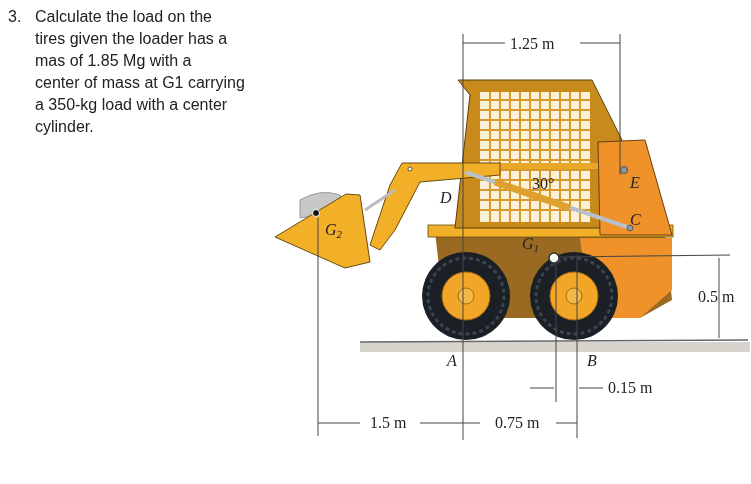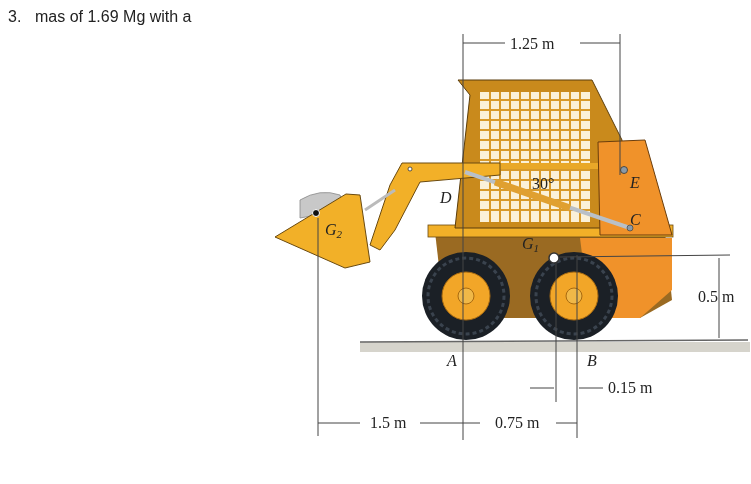--- a/index.html
+++ b/index.html
@@ -12,21 +12,26 @@
   .figure { position:absolute; left:0; top:0; width:751px; height:484px; }
   .lbl { font-family:"Liberation Serif", serif; font-size:16px; fill:#222; }
   .lbl-it { font-family:"Liberation Serif", serif; font-style:italic; font-size:16px; fill:#222; }
 </style>
 </head>
 <body>
 
 <div class="problem">
   <span class="num">3.</span>
   <div class="text">
-    <div>mas of 1.69 Mg with a</div>
+    <div>Calculate the load on the</div>
+    <div>tires given the loader has a</div>
+    <div>mas of 1.85 Mg with a</div>
+    <div>center of mass at G1 carrying</div>
+    <div>a 350-kg load with a center</div>
+    <div>cylinder.</div>
   </div>
 </div>
 
 <svg class="figure" viewBox="0 0 751 484" width="751" height="484">
 
   <rect x="360" y="342" width="390" height="10" fill="#d6d4cc"></rect>
   <line x1="360" y1="342" x2="748" y2="340" stroke="#666" stroke-width="1.5"></line>
 
   <path d="M435,232 L665,232 L672,300 L640,318 L445,318 Z" fill="#9a6a22"></path>
   <rect x="428" y="225" width="245" height="12" fill="#f2b028" stroke="#6a4a10" stroke-width="0.8"></rect>

